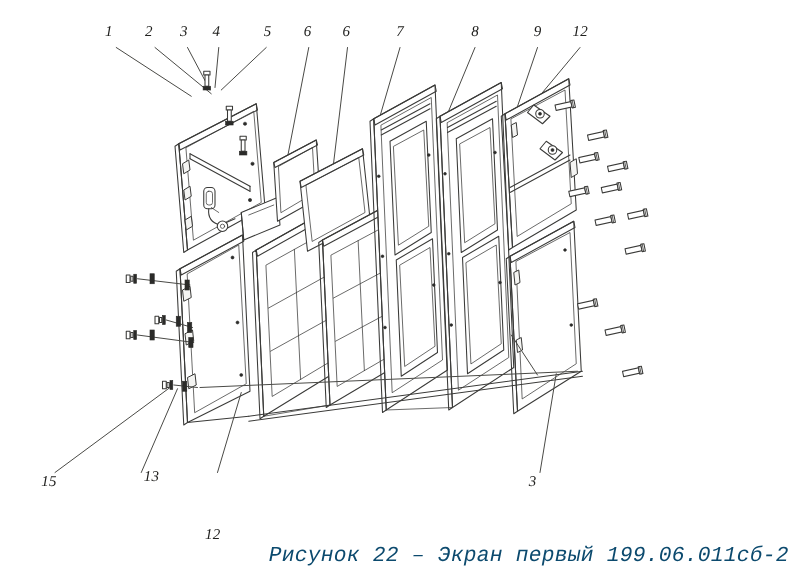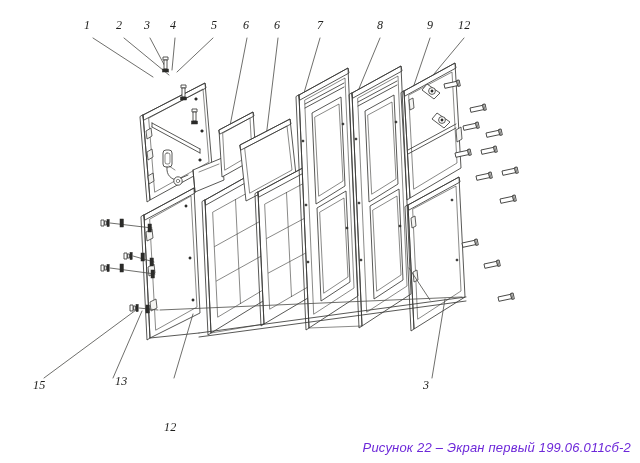--- a/index.html
+++ b/index.html
@@ -34,24 +34,24 @@
     font-size: 12px;
     color: #20201e;
     white-space: nowrap;
     line-height: 1;
     letter-spacing: 0.3px;
   }
   #caption {
     position: absolute;
     right: 9px;
     bottom: 8px;
-    font-family: Liberation Sans, sans-serif;
+    font-family: Liberation Mono, monospace;
     font-style: italic;
-    font-size: 13px;
-    color: #6d28d9;
+    font-size: 17px;
+    color: #0c4a6e;
     white-space: nowrap;
     letter-spacing: 0.2px;
   }
 </style>
 </head>
 <body>
 
 <div id="sheet">
 
   <svg id="drawing" viewBox="0 0 640 463">

